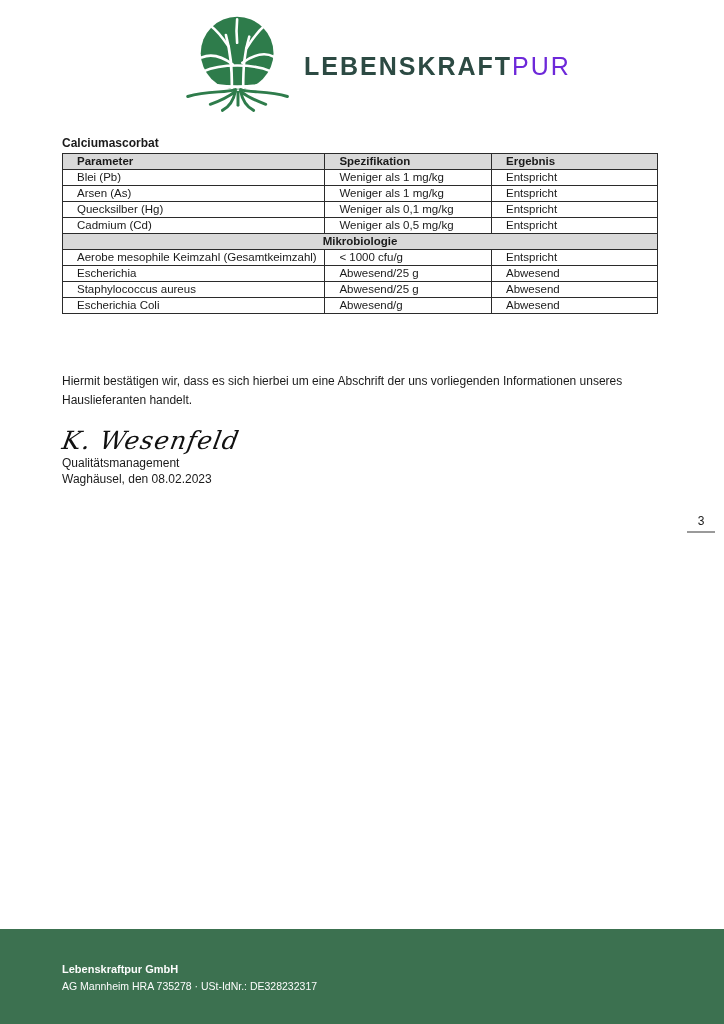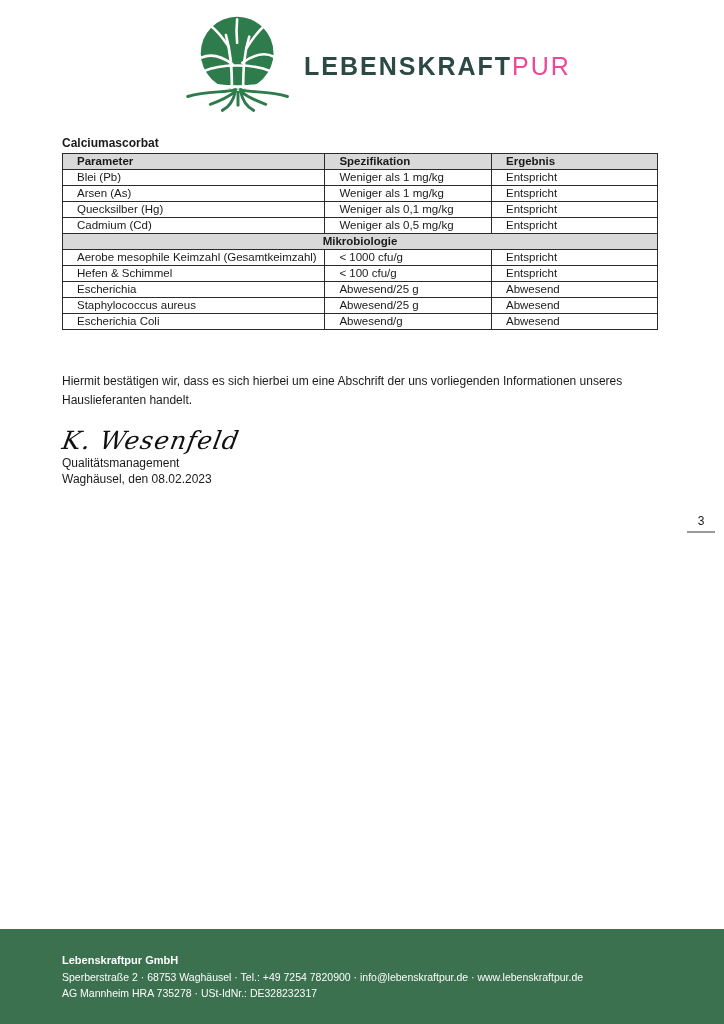--- a/index.html
+++ b/index.html
@@ -16,21 +16,21 @@
     background:#ffffff;
     font-family:"Liberation Sans",sans-serif;
     color:#1a1a1a;
     overflow:hidden;
   }
   
   .logo{position:absolute;top:14px;left:186px;display:flex;align-items:flex-start;}
   .logo-tree{display:block;}
   .brand{margin-left:14px;margin-top:40px;font-size:25px;letter-spacing:2px;white-space:nowrap;line-height:1;}
   .brand-bold{font-weight:700;color:var(--brand-text);}
-  .brand-light{font-weight:300;color:#ec4899;}
+  .brand-light{font-weight:300;color:#6d28d9;}
   
   .table-title{position:absolute;left:62px;top:136px;font-size:12px;font-weight:700;}
   table.spec{
     position:absolute;left:62px;top:153px;width:596px;
     border-collapse:collapse;font-size:11.5px;table-layout:fixed;
   }
   table.spec th,table.spec td{
     border:1px solid #2b2b2b;
     padding:0 14px;height:16px;line-height:15px;
     text-align:left;vertical-align:middle;
@@ -51,21 +51,21 @@
   .page-number{
     position:absolute;left:687px;top:514px;width:28px;
     text-align:center;font-size:12px;padding-bottom:3px;
     border-bottom:2px solid #9a9a9a;
   }
   
   .footer{
     position:absolute;left:0;top:929px;width:724px;height:95px;
     background:var(--footer-green);color:#fcfcfc;
   }
-  .footer-inner{padding:23px 40px 0 62px;font-size:10.5px;line-height:16.5px;white-space:nowrap;}
+  .footer-inner{padding:32px 40px 0 62px;font-size:10.5px;line-height:16.5px;white-space:nowrap;}
   .footer-company{font-weight:700;font-size:11px;}
 </style>
 </head>
 <body>
 
 <div class="page">
 
   <div class="logo">
     <svg class="logo-tree" width="104" height="100" viewBox="0 0 120 115" aria-hidden="true">
       <circle cx="59" cy="45" r="42" fill="#2e7c4b"></circle>
@@ -135,25 +135,20 @@
         </tr>
         <tr class="section-row">
           <td colspan="3">Mikrobiologie</td>
         </tr>
         <tr>
           <td>Aerobe mesophile Keimzahl (Gesamtkeimzahl)</td>
           <td>&lt; 1000 cfu/g</td>
           <td>Entspricht</td>
         </tr>
         <tr>
-          <td>Hefen &amp; Schimmel</td>
-          <td>&lt; 100 cfu/g</td>
-          <td>Entspricht</td>
-        </tr>
-        <tr>
           <td>Escherichia</td>
           <td>Abwesend/25 g</td>
           <td>Abwesend</td>
         </tr>
         <tr>
           <td>Staphylococcus aureus</td>
           <td>Abwesend/25 g</td>
           <td>Abwesend</td>
         </tr>
         <tr>
@@ -168,18 +163,17 @@
 
   <div class="sig-name">K. Wesenfeld</div>
   <div class="sig-dept">Qualitätsmanagement</div>
   <div class="sig-date">Waghäusel, den 08.02.2023</div>
 
   <div class="page-number">3</div>
 
   <div class="footer">
     <div class="footer-inner">
       <div class="footer-company">Lebenskraftpur GmbH</div>
-      <div>Sperberstraße 2 · 68753 Waghäusel · Tel.: +49 7254 7820900 · info@lebenskraftpur.de · www.lebenskraftpur.de</div>
       <div>AG Mannheim HRA 735278 · USt-IdNr.: DE328232317</div>
     </div>
   </div>
 
 </div>
 
 </body></html>

